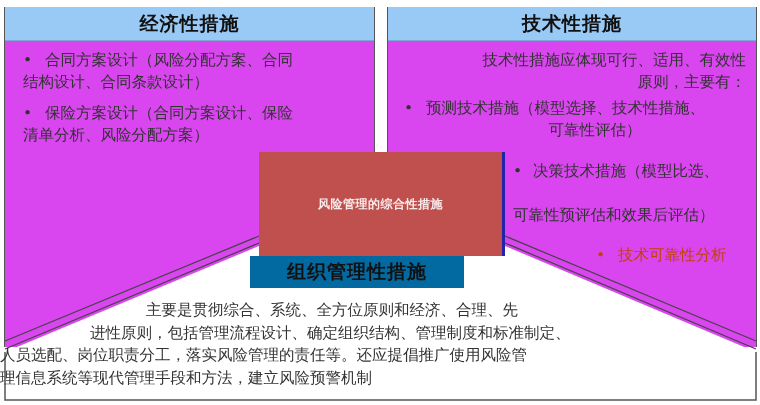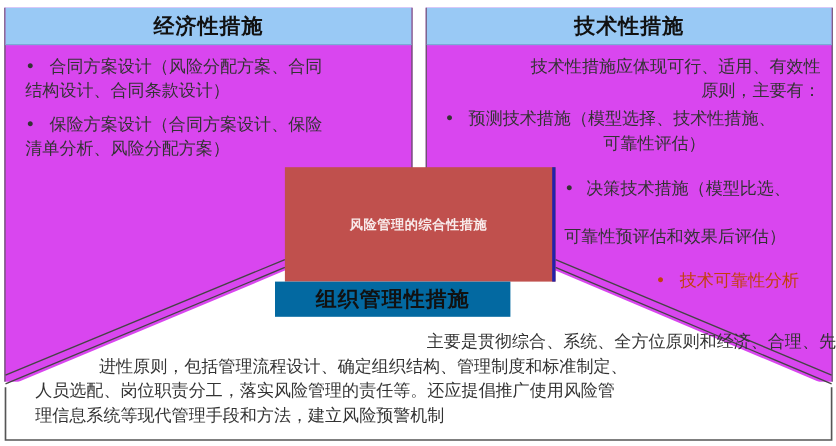--- a/index.html
+++ b/index.html
@@ -20,24 +20,24 @@
   .center-box { position: absolute; left: 259px; top: 152px; width: 246px; height: 104px;
                 background: #c0504d; border-right: 3px solid #2222aa; box-sizing: border-box;
                 display: flex; align-items: center; justify-content: center;
                 color: #f8eaea; font-size: 12px; font-weight: bold; letter-spacing: 0.5px; z-index: 5; }
   .org-bar { position: absolute; left: 250px; top: 256px; width: 214px; height: 32px;
              background: #0369a1; display: flex; align-items: center; justify-content: center;
              font-size: 19px; font-weight: bold; color: #111; z-index: 5; letter-spacing: 1px; }
   svg.lines { position: absolute; left: 0; top: 0; z-index: 3; }
   .bottom-text { position: absolute; left: 0; top: 299px; width: 760px; font-size: 15.5px;
                  line-height: 22.5px; color: #333; z-index: 6; }
-  .bottom-text .l1 { padding-left: 146px; text-align: right; }
+  .bottom-text .l1 { padding-left: 146px; }
   .bottom-text .l2 { padding-left: 90px; }
-  .bottom-text .l3 { padding-left: 32px; }
-  .bottom-text .l4 { padding-left: 32px; }
+  .bottom-text .l3 { }
+  .bottom-text .l4 { }
   .right-body { padding: 8px 10px 0 16px; }
   .r-item-2 { position: absolute; left: 513px; top: 160px; font-size: 15.5px; line-height: 22px; color: #333; z-index: 6; }
   .r-item-3 { position: absolute; left: 596px; top: 245px; font-size: 15.5px; color: #c2410c; z-index: 6; }
 </style>
 </head>
 <body>
 
 <div class="panel panel-left">
   <div class="panel-head">经济性措施</div>
   <div class="panel-body">

